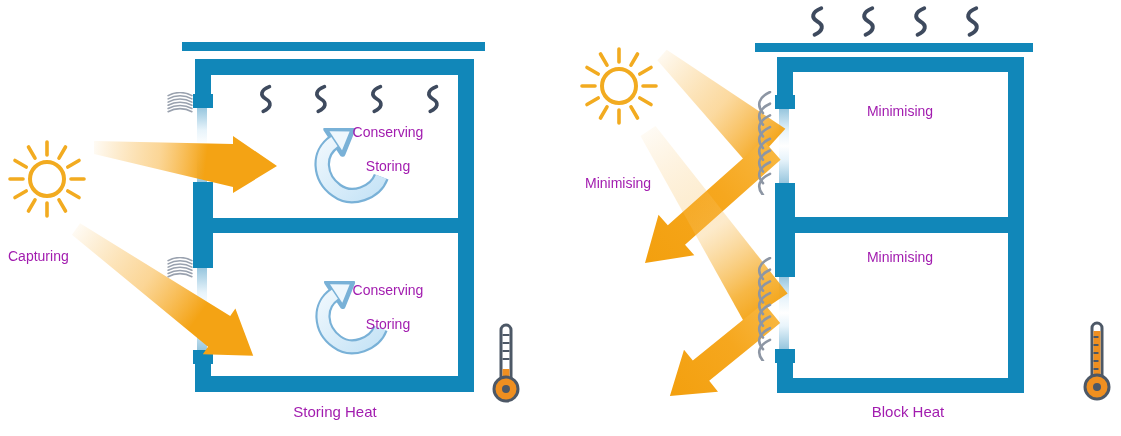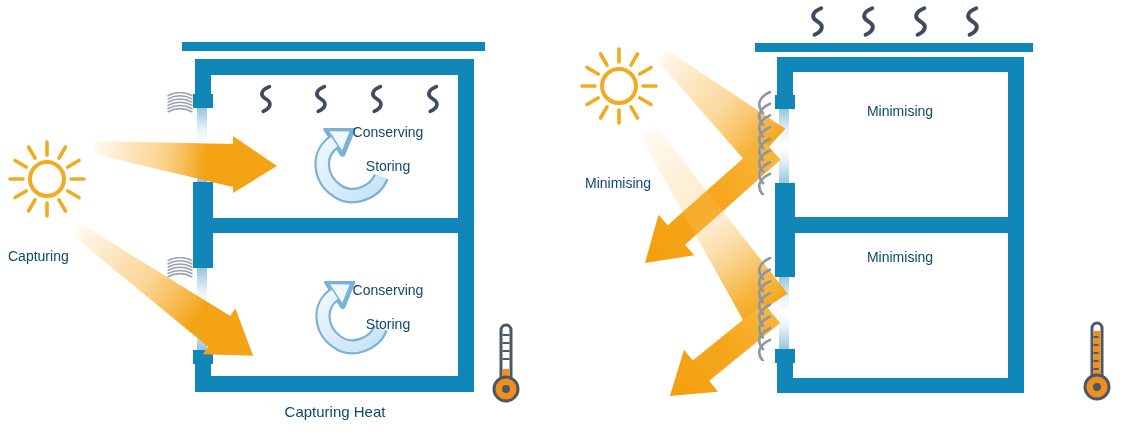--- a/index.html
+++ b/index.html
@@ -4,21 +4,21 @@
 <style>
   html,body{margin:0;padding:0;background:#ffffff;}
   #canvas{
     position:relative;width:1121px;height:436px;background:#ffffff;overflow:hidden;
     font-family:"Liberation Sans","DejaVu Sans",sans-serif;
   }
   .w{position:absolute;background:#1187b9;}
   .glass{position:absolute;width:10px;
     background:linear-gradient(180deg,#97c6de 0%,#e8f4fb 30%,#ffffff 50%,#e8f4fb 68%,#97c6de 100%);}
   .abs{position:absolute;display:block;}
-  .lbl{position:absolute;color:#0c4a6e;font-size:14px;line-height:1.05;letter-spacing:0px;}
+  .lbl{position:absolute;color:#a21caf;font-size:14px;line-height:1.05;letter-spacing:0px;}
   .title{font-size:15px;text-align:center;}
   .r{text-align:center;}
   .c{text-align:center;}
 </style>
 </head>
 <body>
 
 <div id="canvas">
 
   <svg width="0" height="0" style="position:absolute">
@@ -240,19 +240,20 @@
     </svg>
   <svg class="abs" style="left:579px;top:46px;" width="80" height="80">
       <use href="#sym-sun"></use>
     </svg>
 
   <div class="lbl" style="left:8px;top:249px;width:100px;">Capturing</div>
   <div class="lbl r" style="left:338px;top:125px;width:100px;">Conserving</div>
   <div class="lbl r" style="left:338px;top:159px;width:100px;">Storing</div>
   <div class="lbl r" style="left:338px;top:283px;width:100px;">Conserving</div>
   <div class="lbl r" style="left:338px;top:317px;width:100px;">Storing</div>
-  <div class="lbl title" style="left:265px;top:404px;width:140px;">Capturing Heat</div>
+  <div class="lbl title" style="left:265px;top:404px;width:140px;">Storing Heat</div>
 
   <div class="lbl" style="left:585px;top:176px;width:90px;">Minimising</div>
   <div class="lbl c" style="left:835px;top:104px;width:130px;">Minimising</div>
   <div class="lbl c" style="left:835px;top:250px;width:130px;">Minimising</div>
+  <div class="lbl title" style="left:838px;top:404px;width:140px;">Block Heat</div>
 
 </div>
 
 </body></html>

